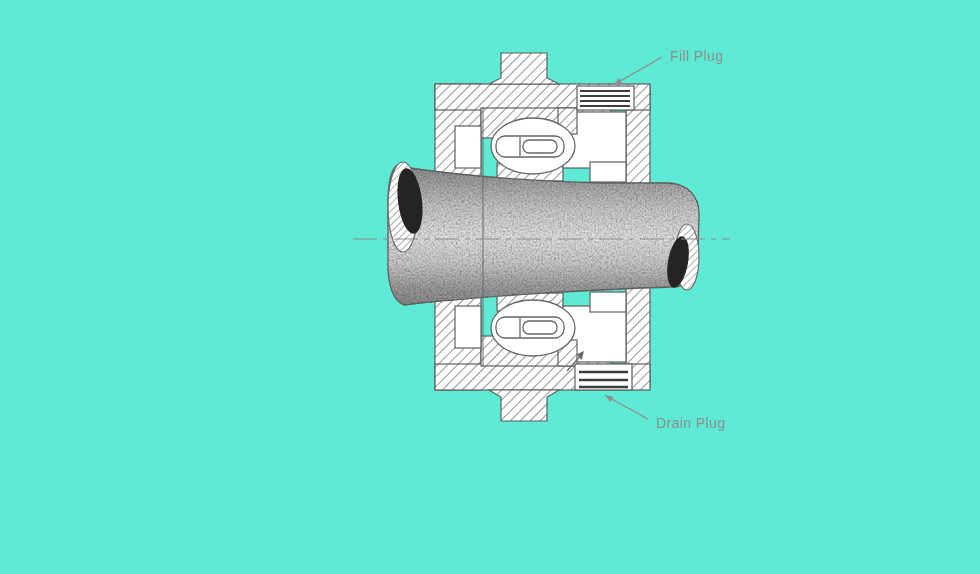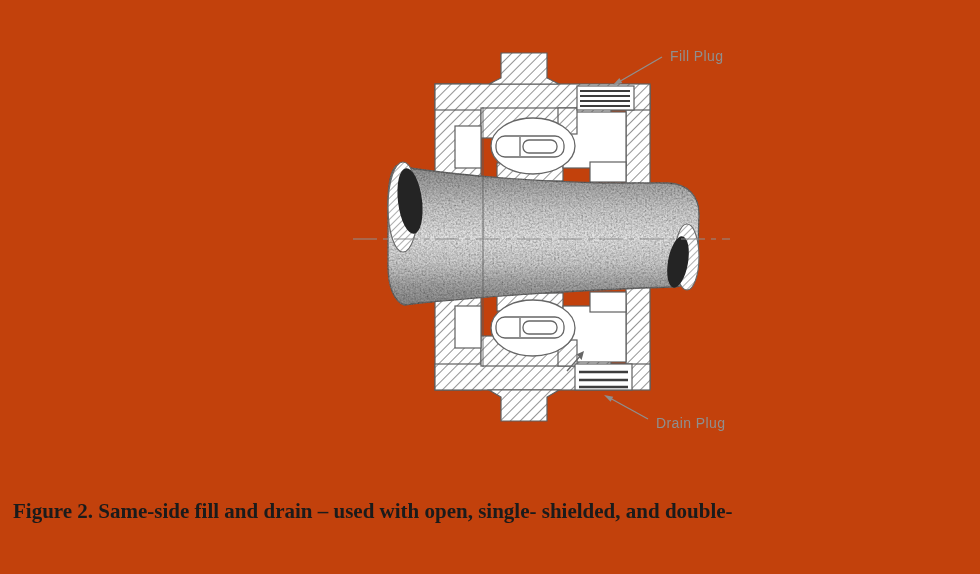--- a/index.html
+++ b/index.html
@@ -4,21 +4,21 @@
 <style>
   html, body {
     margin: 0; padding: 0;
     width: 980px; height: 574px;
     background: #ffffff;
     overflow: hidden;
   }
   .page {
     position: relative;
     width: 980px; height: 574px;
-    background: #c2410c;
+    background: #5eead4;
     font-family: "Liberation Sans", sans-serif;
   }
   .figure-svg {
     position: absolute;
     left: 0; top: 0;
   }
   .callout-text {
     font-family: "Liberation Sans", sans-serif;
     font-size: 14px;
     letter-spacing: 0.4px;
@@ -157,16 +157,15 @@
       <text class="callout-text" x="670" y="61">Fill Plug</text>
     </g>
     <g>
       <line x1="648" y1="419" x2="608" y2="397" stroke="#8f8f8f" stroke-width="1.3"></line>
       <polygon points="604,395 613.2,396.8 610.6,401.8" fill="#8f8f8f"></polygon>
       <text class="callout-text" x="656" y="428">Drain Plug</text>
     </g>
   </svg>
 
   <div class="caption">
-    <span class="cap-line">Figure 2. Same-side fill and drain – used with open, single- shielded, and double-</span>
   </div>
 
 </div>
 
 </body></html>

